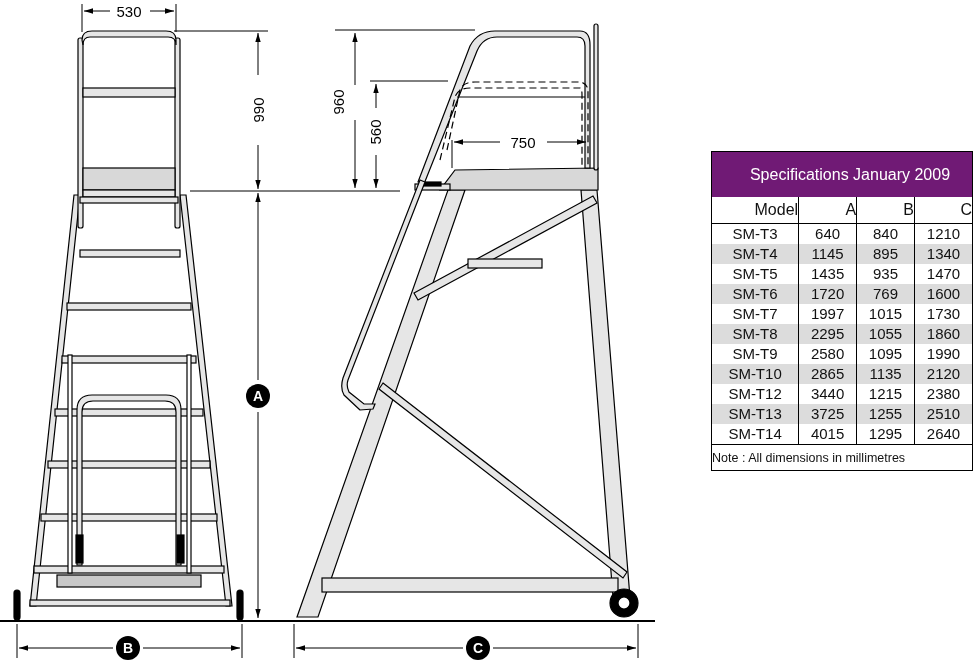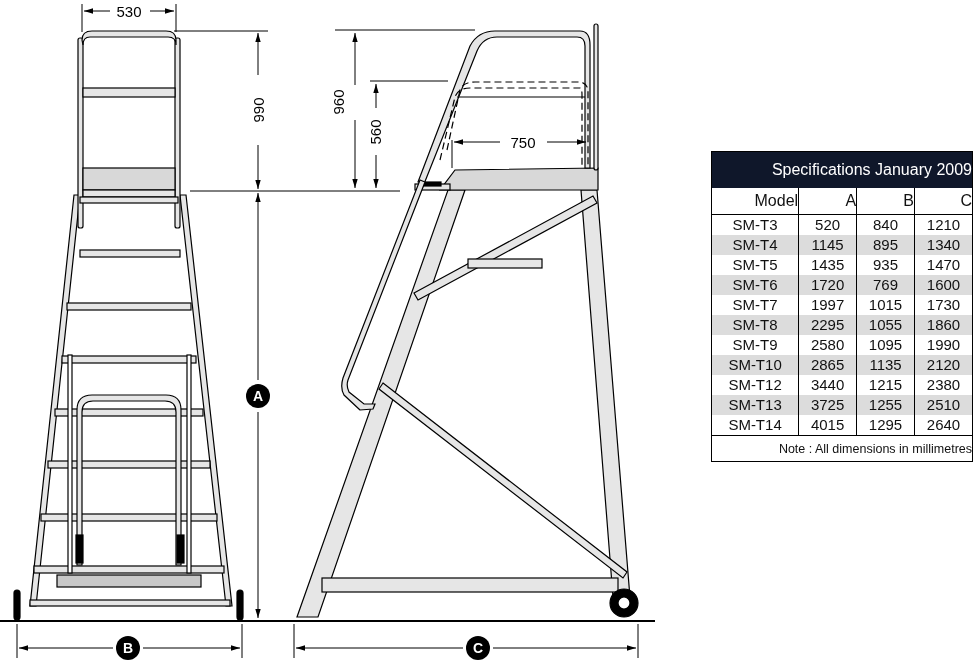--- a/index.html
+++ b/index.html
@@ -5,31 +5,31 @@
   html, body { margin: 0; padding: 0; background: #ffffff; }
   body { width: 977px; height: 661px; position: relative; overflow: hidden; font-family: "Liberation Sans", sans-serif; }
   #drawing { position: absolute; left: 0; top: 0; }
   .dimtext { font-family: "Liberation Sans", sans-serif; font-size: 15px; fill: #000; }
   .marker-text { font-family: "Liberation Sans", sans-serif; font-size: 14px; font-weight: bold; fill: #fff; }
   #spec-table {
     position: absolute; left: 711px; top: 151px; width: 262px;
     border: 1.5px solid #000; border-collapse: collapse; background: #fff;
   }
   #spec-table .title-cell {
-    background: #0f172a; color: #fff; font-size: 16px; text-align: right;
-    padding: 0 0 0 16px; height: 36px; border: none;
+    background: #701a75; color: #fff; font-size: 16px; text-align: center;
+    padding: 0 0 0 16px; height: 45px; border: none;
   }
   #spec-table th, #spec-table td {
     border-left: 1.5px solid #000; border-right: 1.5px solid #000;
     text-align: center; font-size: 15px; padding: 0; font-weight: normal; color: #111;
   }
   #spec-table .hdr th { height: 26px; border-bottom: 1.5px solid #000; font-size: 16px; text-align: right; }
   #spec-table tbody tr td { height: 16px; line-height: 20px; }
   #spec-table tbody tr:nth-child(even) td { background: #dcdcdc; }
-  #spec-table .note-cell { text-align: right; font-size: 12.5px; height: 25px; border-top: 1.5px solid #000; background: #fff; }
+  #spec-table .note-cell { text-align: left; font-size: 12.5px; height: 25px; border-top: 1.5px solid #000; background: #fff; }
   .col-model { width: 88px; }
   .col-a { width: 58px; }
   .col-b { width: 58px; }
   .col-c { width: 58px; }
 </style>
 </head>
 <body>
 
 <svg id="drawing" width="977" height="661" viewBox="0 0 977 661" xmlns="http://www.w3.org/2000/svg">
   <defs>
@@ -167,21 +167,21 @@
     <tr class="hdr">
       <th class="col-model">Model</th>
       <th class="col-a">A</th>
       <th class="col-b">B</th>
       <th class="col-c">C</th>
     </tr>
   </thead>
   <tbody id="spec-body">
       <tr>
         <td>SM-T3</td>
-        <td>520</td>
+        <td>640</td>
         <td>840</td>
         <td>1210</td>
       </tr>
       <tr>
         <td>SM-T4</td>
         <td>1145</td>
         <td>895</td>
         <td>1340</td>
       </tr>
       <tr>

